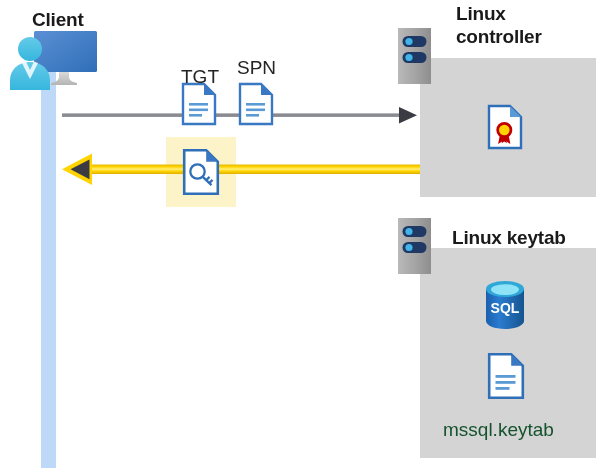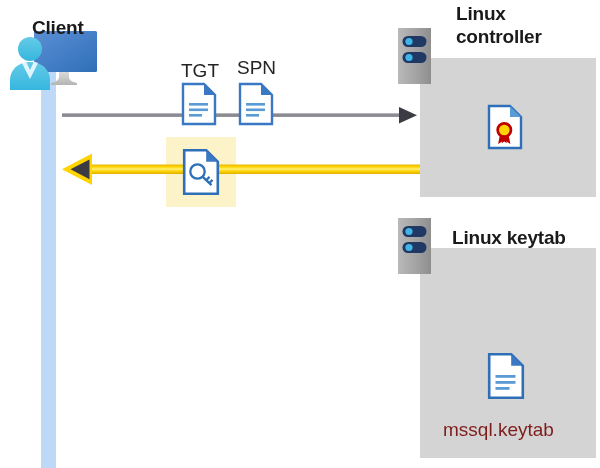--- a/index.html
+++ b/index.html
@@ -32,28 +32,28 @@
     letter-spacing: -0.2px;
     line-height: 23px;
   }
   .doc-label {
     font-size: 19px;
     color: #242424;
     font-weight: 400;
   }
   .keytab-label {
     font-size: 19px;
-    color: #7f1d1d;
+    color: #14532d;
     font-weight: 400;
   }
 
-  #client-title { left: 32px; top: 16px; }
+  #client-title { left: 32px; top: 8px; }
   #dc-title     { left: 456px; top: 2px; }
   #linux-title  { left: 452px; top: 226px; }
-  #tgt-label    { left: 181px; top: 60px; }
+  #tgt-label    { left: 181px; top: 66px; }
   #spn-label    { left: 237px; top: 57px; }
   #keytab-name  { left: 443px; top: 419px; }
 
   
   #lifeline {
     position: absolute;
     left: 41px;
     top: 60px;
     width: 15px;
     height: 408px;
@@ -245,20 +245,28 @@
       <path d="M23 2 l11 11 h-11 z" fill="#5b9bd5"></path>
 
       <path d="M13.5 28 l-2.4 12 l5.2 -3.2 l3.5 2.4 l-2.2 -11 z" fill="#c00000"></path>
       <path d="M21 28 l2.4 12 l-5.2 -3.2 l-3.5 2.4 l2.2 -11 z" fill="#c00000"></path>
 
       <circle cx="17.3" cy="26" r="8" fill="#c00000"></circle>
       <circle cx="17.3" cy="26" r="5.3" fill="#ffd400"></circle>
     </svg>
   </div>
 
+  <div class="icon-abs" id="sql-db">
+    <svg viewBox="0 0 46 50" width="46" height="50">
+      <path d="M4 9 v32 c0 4.4 8.5 8 19 8 s19 -3.6 19 -8 v-32 z" fill="url(#gSqlBody)"></path>
+      <ellipse cx="23" cy="9" rx="19" ry="8" fill="#2fa8d8"></ellipse>
+      <ellipse cx="23" cy="9.6" rx="14" ry="5.4" fill="#8fe3f7"></ellipse>
+      <text x="23" y="33" text-anchor="middle" font-family="Liberation Sans, sans-serif" font-size="14" font-weight="bold" fill="#ffffff">SQL</text>
+    </svg>
+  </div>
 
   <div class="icon-abs" id="keytab-doc">
     <svg viewBox="0 0 38 48" width="38" height="48">
       <path d="M2.2 2.2 h22 l11.6 11.6 v32 h-33.6 z" fill="#ffffff" stroke="#2f6fb8" stroke-width="2.6"></path>
       <path d="M24.2 2.2 l11.6 11.6 h-11.6 z" fill="#3a78c3"></path>
       <g fill="#5b9bd5">
         <rect x="8.5" y="23" width="20" height="2.8"></rect>
         <rect x="8.5" y="29" width="20" height="2.8"></rect>
         <rect x="8.5" y="35" width="14" height="2.8"></rect>
       </g>

